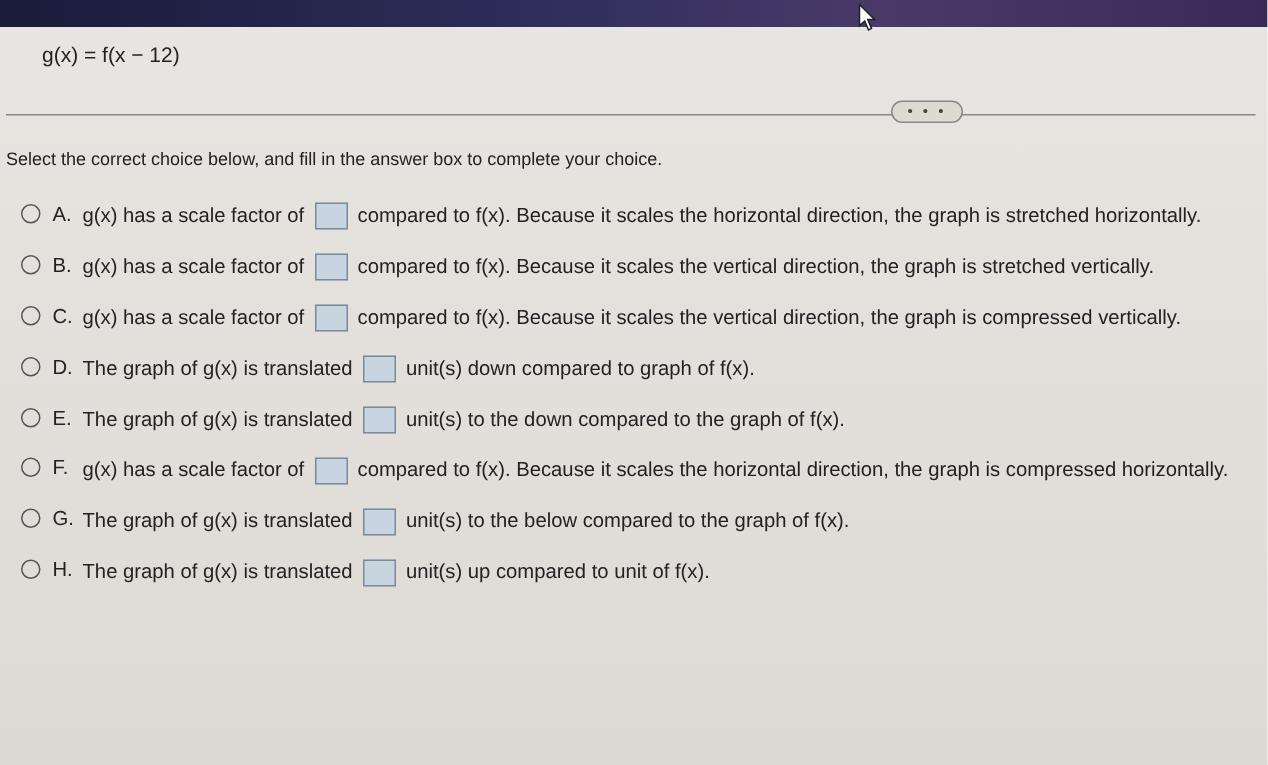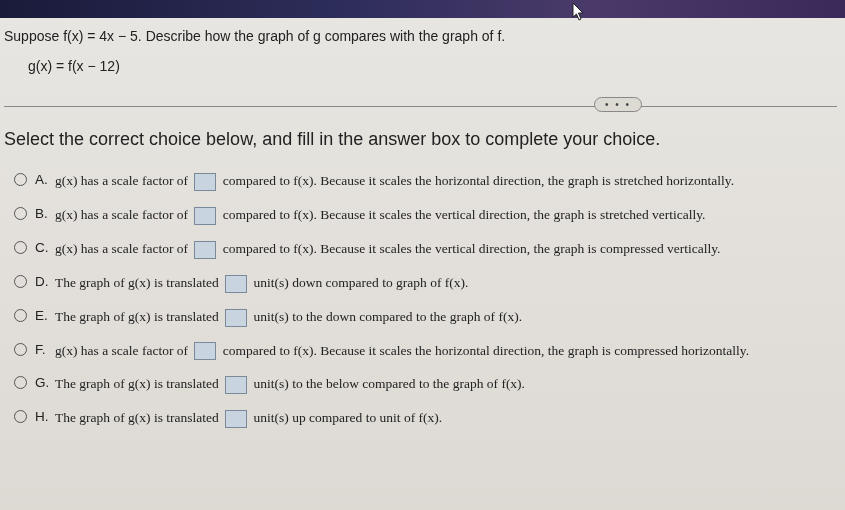--- a/index.html
+++ b/index.html
@@ -55,21 +55,21 @@
       top: -9px;
       background: #ddd9d3;
       border: 1px solid #888;
       border-radius: 9px;
       padding: 1px 10px;
       font-size: 10px;
       letter-spacing: 2px;
       color: #444;
     }
     .instruction {
-      font-size: 18px;
+      font-size: 12px;
       color: #222;
       margin-bottom: 22px;
     }
     .choices {
       padding-left: 10px;
     }
     .choice {
       display: flex;
       align-items: flex-start;
       margin-bottom: 15px;
@@ -87,21 +87,20 @@
       cursor: pointer;
     }
     .choice-label {
       width: 20px;
       flex-shrink: 0;
       font-weight: normal;
     }
     .choice-text {
       flex: 1;
       line-height: 1.4;
-      font-family: Liberation Serif, serif;
     }
     .input-box {
       display: inline-block;
       width: 22px;
       height: 18px;
       background: #c8d4e0;
       border: 1px solid #7a8a9a;
       vertical-align: middle;
       margin: 0 3px;
       cursor: text;
@@ -111,21 +110,20 @@
 <body>
 
 <div class="top-bar"></div>
 <div class="cursor">
   <svg width="16" height="20" viewBox="0 0 16 20">
     <path d="M1 1 L1 15 L4.5 12 L7 18 L9 17 L6.5 11 L11 11 Z" fill="white" stroke="#222" stroke-width="1"></path>
   </svg>
 </div>
 
 <div class="content">
-  <div class="question-text">Suppose f(x) = 4x − 5. Describe how the graph of g compares with the graph of f.</div>
   <div class="formula">g(x) = f(x − 12)</div>
 
   <div class="divider-section">
     <hr class="divider">
     <div class="dots-box">• • •</div>
   </div>
 
   <div class="instruction">Select the correct choice below, and fill in the answer box to complete your choice.</div>
 
   <div class="choices">

